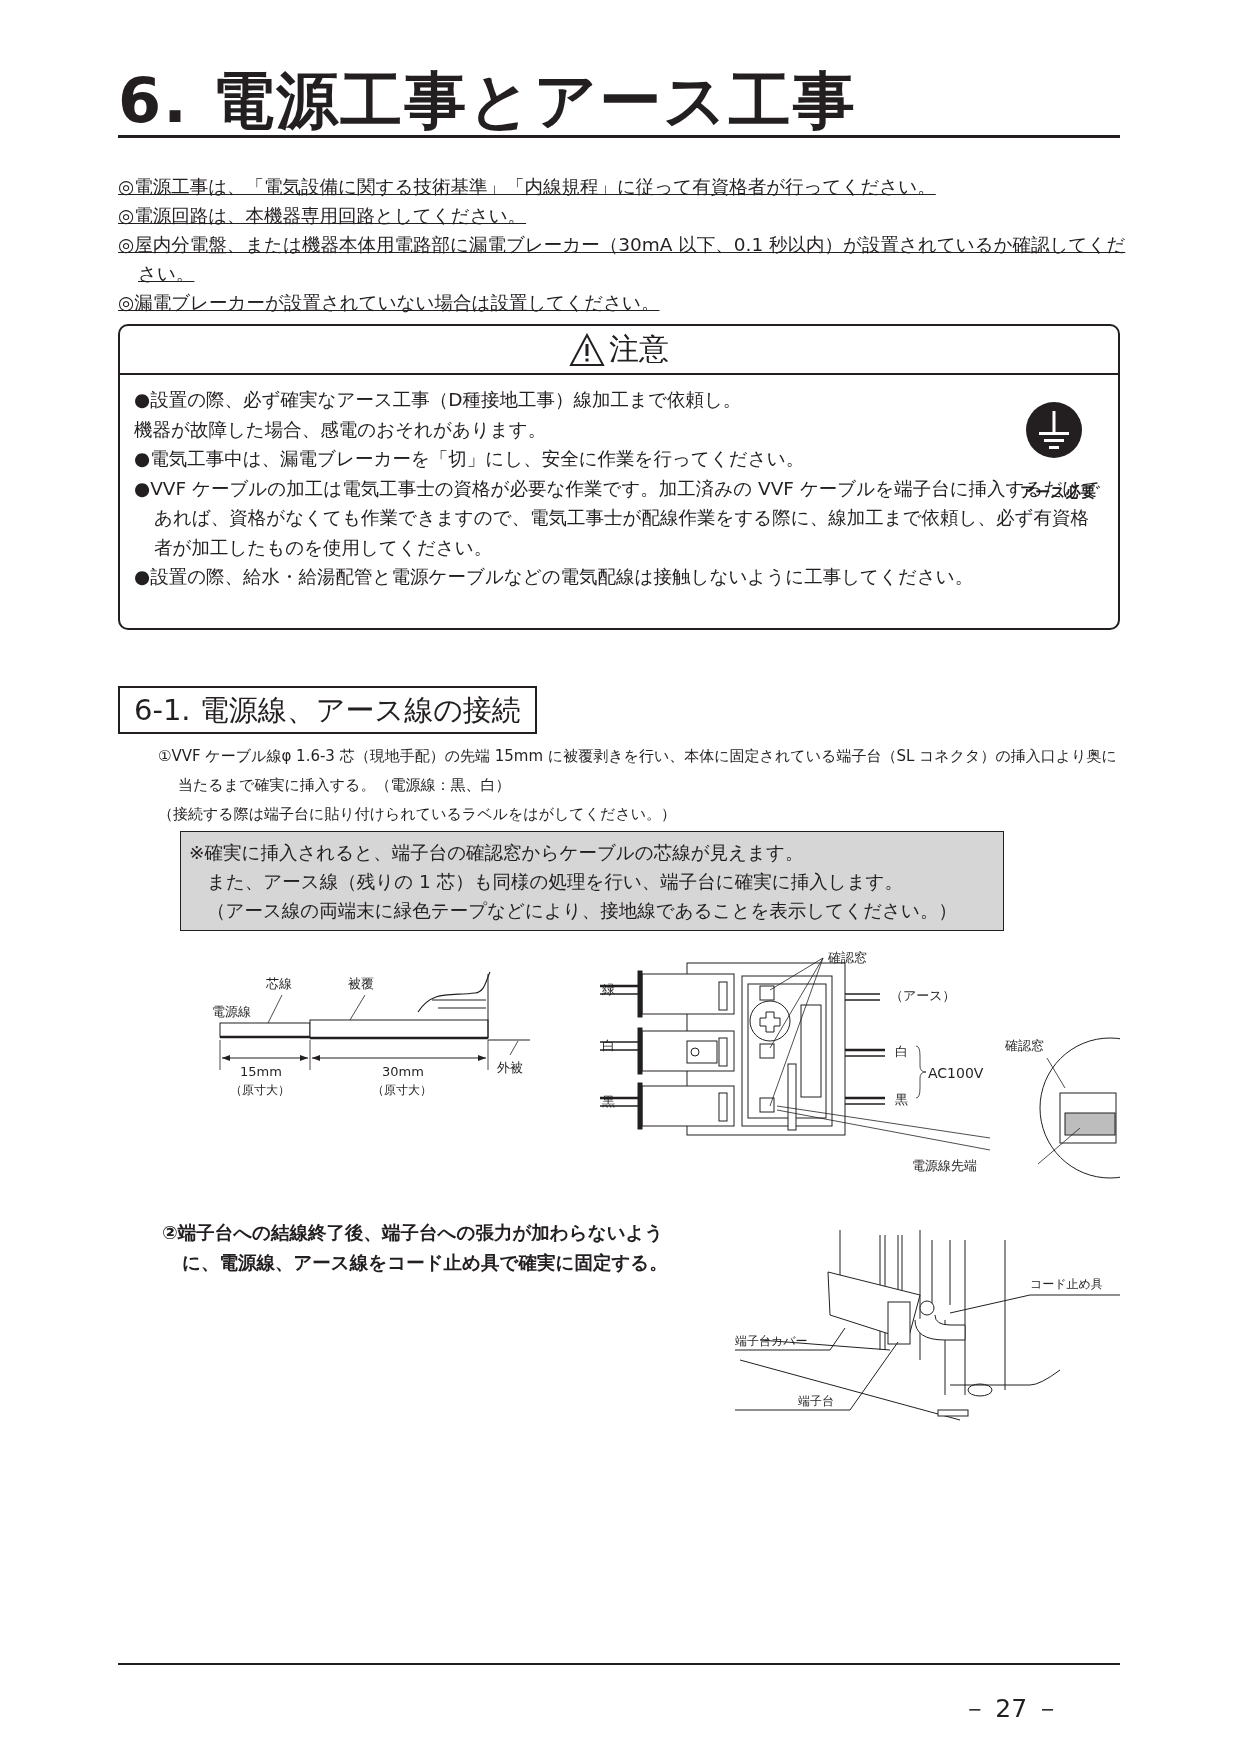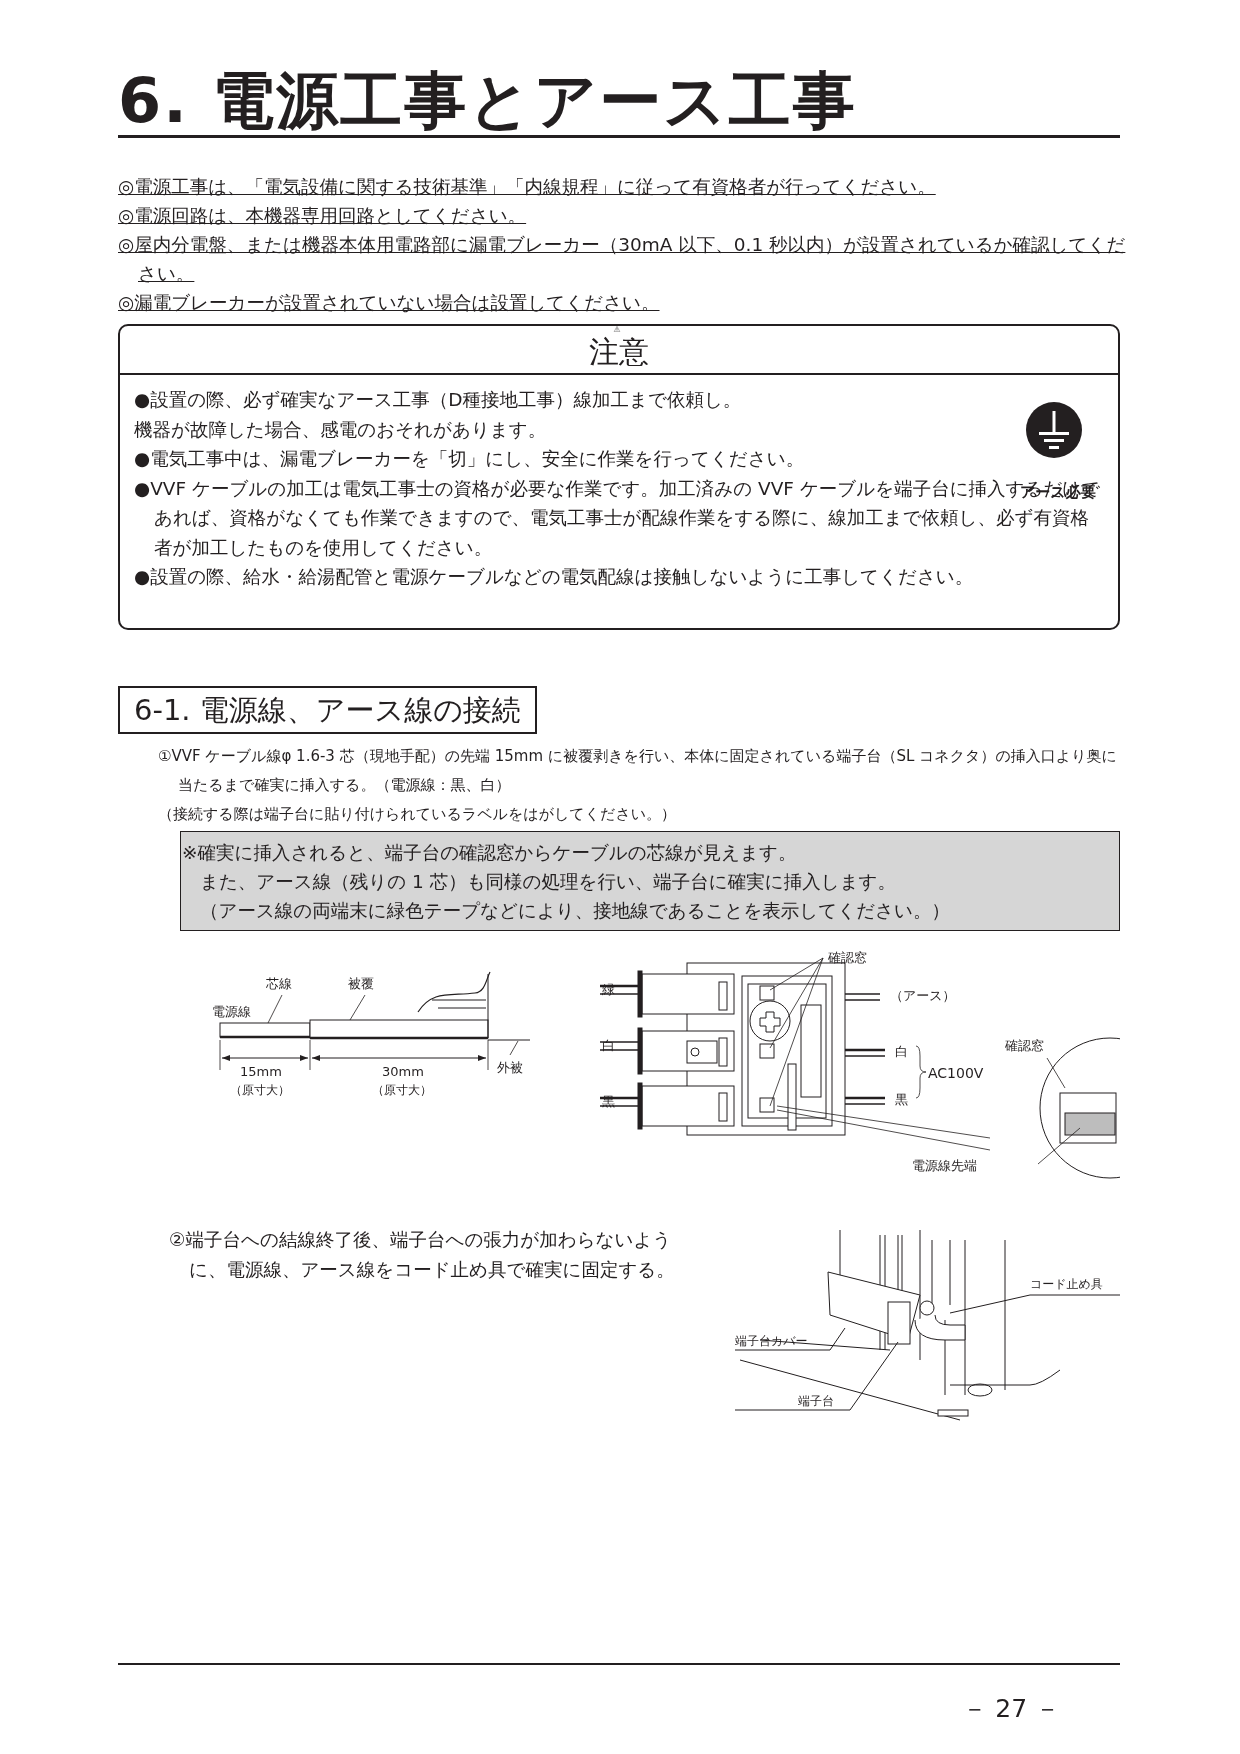--- a/index.html
+++ b/index.html
@@ -3,38 +3,38 @@
 <meta charset="utf-8">
 <style>
   html, body { margin:0; padding:0; background:#ffffff; }
   body { width:1240px; height:1754px; position:relative; font-family:"DejaVu Sans", sans-serif; color:#231f20; overflow:hidden; }
   .abs { position:absolute; }
   .h1 { left:118px; top:64px; font-size:62px; font-weight:bold; letter-spacing:2px; line-height:74px; white-space:nowrap; }
   .h1rule { left:118px; top:135px; width:1002px; height:3px; background:#231f20; }
   .intro { left:118px; top:172px; width:1010px; font-size:18.5px; line-height:29px;text-decoration:underline; }
   .intro p { margin:0; padding-left:20px; text-indent:-20px; }
   .caution { left:118px; top:324px; width:1002px; height:306px; border:2px solid #231f20; border-radius:10px; box-sizing:border-box; }
-  .caution-head { height:47px; border-bottom:2px solid #231f20; display:flex; align-items:center; justify-content:center; font-size:30px;flex-direction:column; }
+  .caution-head { height:47px; border-bottom:2px solid #231f20; display:flex; align-items:center; justify-content:center; font-size:30px; }
   .caution-head svg { margin-right:4px; }
   .caution-body { padding:10px 14px 0 14px; font-size:18.5px; line-height:29.5px; position:relative; }
   .caution-body p { margin:0; padding-left:20px; text-indent:-20px; }
   .caution-body p.bold { font-weight:bold; }
   .earth { position:absolute; right:30px; top:26px; width:68px; text-align:center; }
   .earth-label { font-size:15px; font-weight:bold; margin-top:10px; white-space:nowrap; }
   .h2 { left:118px; top:686px; border:2px solid #231f20; padding:0 14px; height:44px; line-height:44px; font-size:29px; white-space:nowrap; }
   .step1 { left:158px; top:742px; width:966px; font-size:15px; line-height:29px; }
   .step1 p { margin:0; padding-left:20px; text-indent:-20px; }
   .step1 p.cont { padding-left:20px; text-indent:0; }
-  .note { left:180px; top:831px; width:940px; height:100px; background:#d6d6d6; border:1.5px solid #231f20; box-sizing:border-box; padding:6px 1px; font-size:18.5px; line-height:29px; }
+  .note { left:180px; top:831px; width:824px; height:100px; background:#d6d6d6; border:1.5px solid #231f20; box-sizing:border-box; padding:6px 8px; font-size:18.5px; line-height:29px; }
   .note p { margin:0; }
   .note p.ind { padding-left:18px; }
   .fig1 { left:200px; top:960px; width:360px; height:150px; }
   .fig2 { left:580px; top:938px; width:540px; height:252px; }
   .step2 { left:158px; top:1214px; width:540px; font-size:18.5px; line-height:30px; }
-  .step2 p { margin:11px; padding-left:20px; text-indent:-20px; }
+  .step2 p { margin:4px; padding-left:20px; text-indent:-20px;font-weight:bold; }
   .fig3 { left:720px; top:1210px; width:400px; height:220px; }
   .footrule { left:118px; top:1663px; width:1002px; height:1.5px; background:#231f20; }
   .pagenum { left:0; width:1060px; top:1692px; text-align:right; font-size:25px; }
   svg text { font-family:"DejaVu Sans", sans-serif; fill:#231f20; }
 </style>
 </head>
 <body>
 
 <div class="abs h1">6. 電源工事とアース工事</div>
 <div class="abs h1rule"></div>

